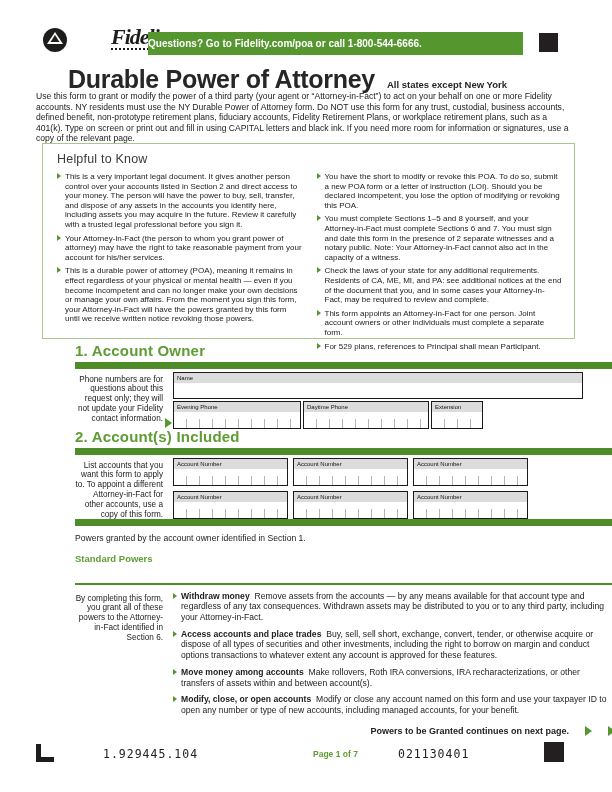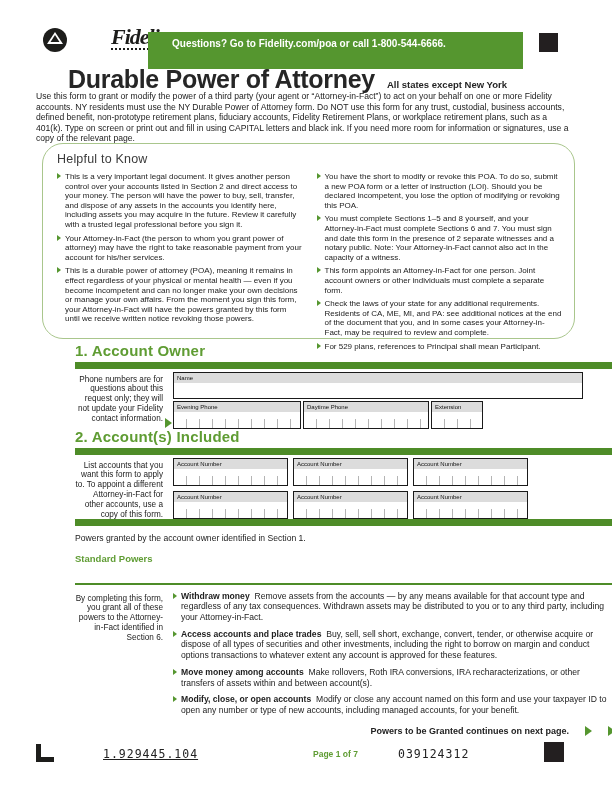--- a/index.html
+++ b/index.html
@@ -4,37 +4,37 @@
 <style>
   html,body{margin:0;padding:0;background:#ffffff;}
   .page{position:relative;width:612px;height:792px;background:#fff;
         font-family:"Liberation Sans",sans-serif;color:#2b2b2b;overflow:hidden;}
 
   
   .logo{position:absolute;left:42px;top:27px;display:flex;align-items:flex-start;gap:48px;}
   .logo-word{font-family:"Liberation Serif",serif;font-style:italic;font-weight:bold;
              font-size:22px;color:#1d1d1b;letter-spacing:-1px;line-height:20px;
              border-bottom:2px dotted #1d1d1b;padding-bottom:1px;margin-left:-6px;}
-  .qbar{position:absolute;left:148px;top:32px;width:375px;height:37px;background:#55962f;
-        color:#fff;font-weight:bold;font-size:10px;line-height:23px;padding-left:24px;
+  .qbar{position:absolute;left:148px;top:32px;width:375px;height:23px;background:#55962f;
+        color:#fff;font-weight:bold;font-size:10px;line-height:23px;padding-left:0;
         box-sizing:border-box;white-space:nowrap;}
   .regsq{position:absolute;background:#231f20;}
   .regsq.top{left:539px;top:33px;width:19px;height:19px;}
   .regsq.bottom{left:544px;top:742px;width:20px;height:20px;}
 
   .titlerow{position:absolute;left:36px;top:65px;width:556px;white-space:nowrap;margin-left:32px;}
   .title{font-size:25px;font-weight:bold;color:#262626;letter-spacing:-0.3px;}
   .title-suffix{font-size:9.5px;font-weight:bold;color:#262626;margin-left:12px;}
 
   .intro{position:absolute;left:36px;top:91px;width:540px;font-size:8.6px;line-height:1.23;
          color:#222;}
 
   
   .helpbox{position:absolute;left:42px;top:143px;width:533px;height:196px;box-sizing:border-box;
-           border:1.5px solid #a9c68c;border-radius:21px;padding:8px 12px 6px 14px;background:#fff;}
+           border:1.5px solid #a9c68c;border-radius:0;padding:8px 12px 6px 14px;background:#fff;}
   .helptitle{font-size:12.5px;color:#3a3a3a;margin:0 0 6px 0;font-weight:normal;letter-spacing:0.2px;}
   .helpcols{display:flex;gap:14px;}
   .helpcol{width:247px;}
   ul.blist{list-style:none;margin:0;padding:0;}
   ul.blist li{display:flex;margin-bottom:4px;font-size:8px;line-height:1.2;color:#222;}
   .tri{flex:0 0 auto;width:0;height:0;border-left:4px solid #55962f;border-top:3px solid transparent;
        border-bottom:3px solid transparent;margin:1px 4px 0 0;}
 
   
   .sec{position:absolute;left:32px;width:540px;margin-left:43px;}
@@ -66,21 +66,21 @@
   ul.plist .tri{margin-top:2px;}
   .continue{text-align:right;font-size:9px;font-weight:bold;color:#222;margin-top:10px;
             display:flex;justify-content:flex-end;align-items:center;gap:16px;}
   .arrow{width:0;height:0;border-left:7px solid #55962f;border-top:5px solid transparent;
          border-bottom:5px solid transparent;display:inline-block;}
 
   
   .cropmark{position:absolute;left:36px;top:744px;width:13px;height:13px;
             border-left:5px solid #1d1d1b;border-bottom:5px solid #1d1d1b;}
   .formnum{position:absolute;left:103px;top:747px;font-family:"DejaVu Sans Mono",monospace;
-           font-size:11.5px;color:#222;letter-spacing:1px;text-decoration:underline;}
+           font-size:11.5px;color:#222;letter-spacing:1px;}
   .pagenum{position:absolute;left:272px;top:749px;font-size:8.5px;font-weight:bold;color:#5f9c33;padding-left:41px;}
   .barcodenum{position:absolute;left:398px;top:747px;font-family:"DejaVu Sans Mono",monospace;
               font-size:11.5px;color:#222;letter-spacing:1px;}
 </style>
 </head>
 <body>
 
 <div class="page">
 
   <div class="logo">
@@ -126,25 +126,25 @@
           <li>
               <span class="tri"></span>
               <span>You have the short to modify or revoke this POA. To do so, submit a new POA form or a letter of instruction (LOI). Should you be declared incompetent, you lose the option of modifying or revoking this POA.</span>
             </li>
           <li>
               <span class="tri"></span>
               <span>You must complete Sections 1–5 and 8 yourself, and your Attorney-in-Fact must complete Sections 6 and 7. You must sign and date this form in the presence of 2 separate witnesses and a notary public. Note: Your Attorney-in-Fact cannot also act in the capacity of a witness.</span>
             </li>
           <li>
               <span class="tri"></span>
+              <span>Check the laws of your state for any additional requirements. Residents of CA, ME, MI, and PA: see additional notices at the end of the document that you, and in some cases your Attorney-in-Fact, may be required to review and complete.</span>
+            </li>
+          <li>
+              <span class="tri"></span>
               <span>This form appoints an Attorney-in-Fact for one person. Joint account owners or other individuals must complete a separate form.</span>
-            </li>
-          <li>
-              <span class="tri"></span>
-              <span>Check the laws of your state for any additional requirements. Residents of CA, ME, MI, and PA: see additional notices at the end of the document that you, and in some cases your Attorney-in-Fact, may be required to review and complete.</span>
             </li>
           <li>
               <span class="tri"></span>
               <span>For 529 plans, references to Principal shall mean Participant.</span>
             </li>
         </ul>
       </div>
     </div>
   </div>
 
@@ -251,16 +251,16 @@
           <span class="arrow"></span>
           <span class="arrow"></span>
         </div>
       </div>
     </div>
   </div>
 
   <div class="cropmark"></div>
   <div class="formnum">1.929445.104</div>
   <div class="pagenum">Page 1 of 7</div>
-  <div class="barcodenum">039124312</div>
+  <div class="barcodenum">021130401</div>
   <div class="regsq bottom"></div>
 
 </div>
 
 </body></html>

